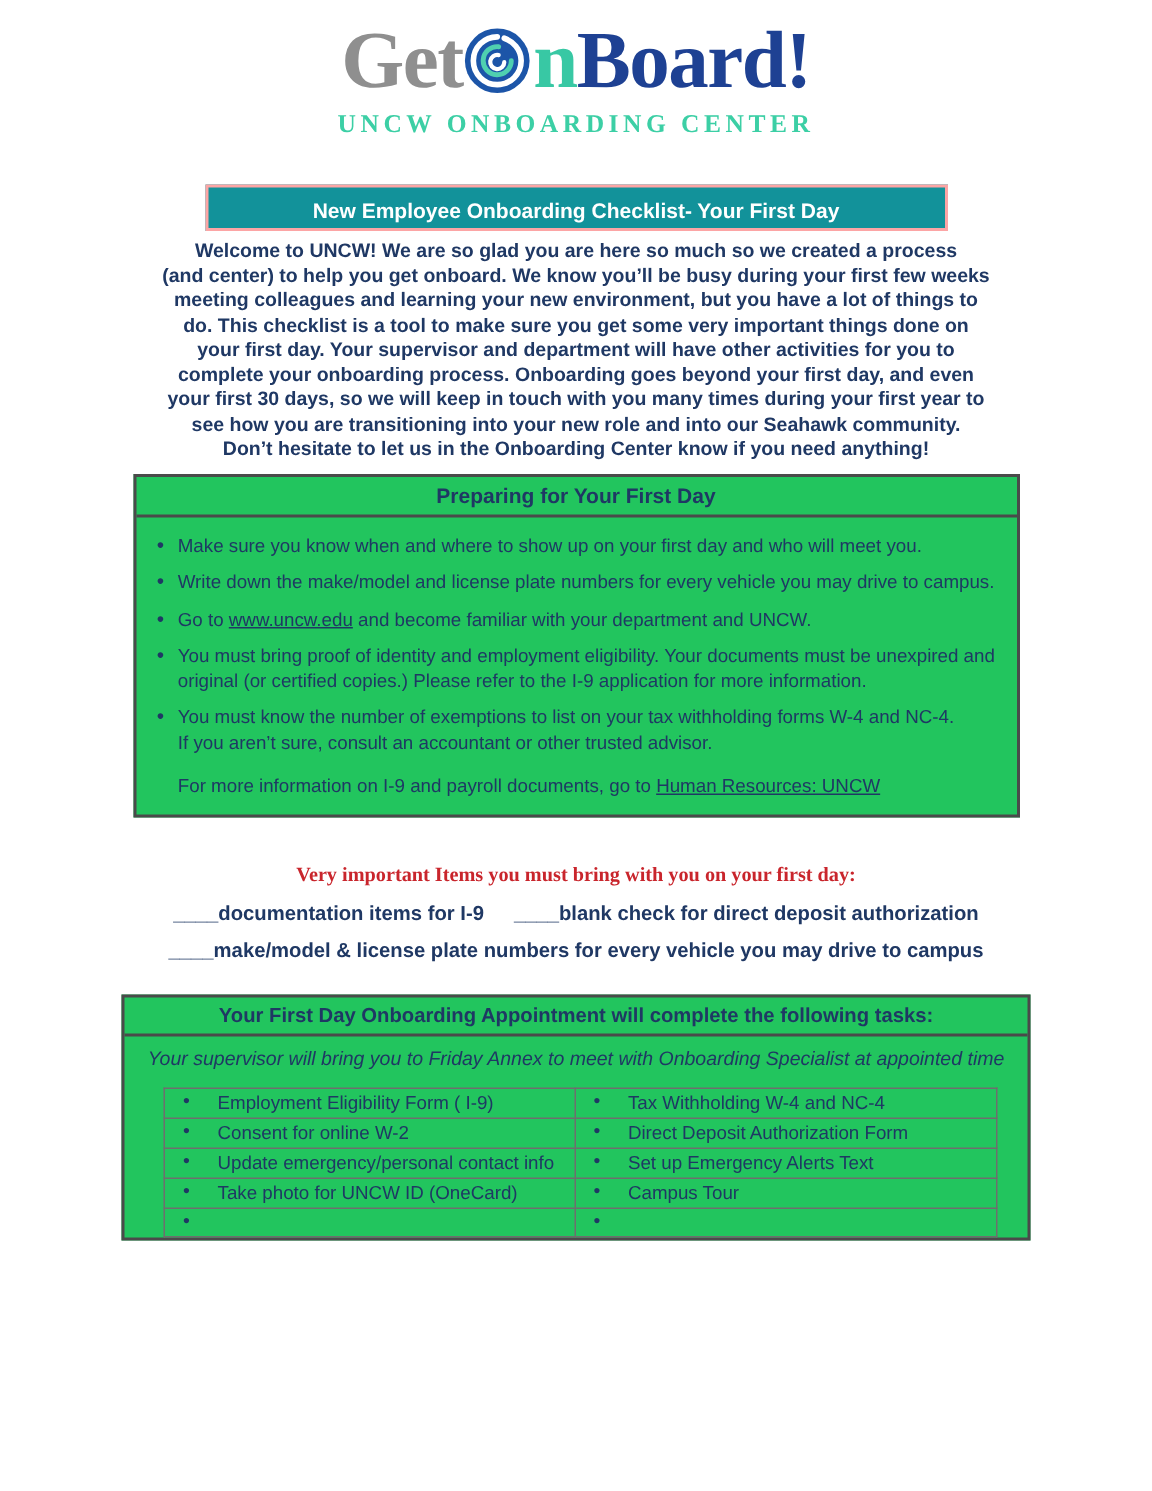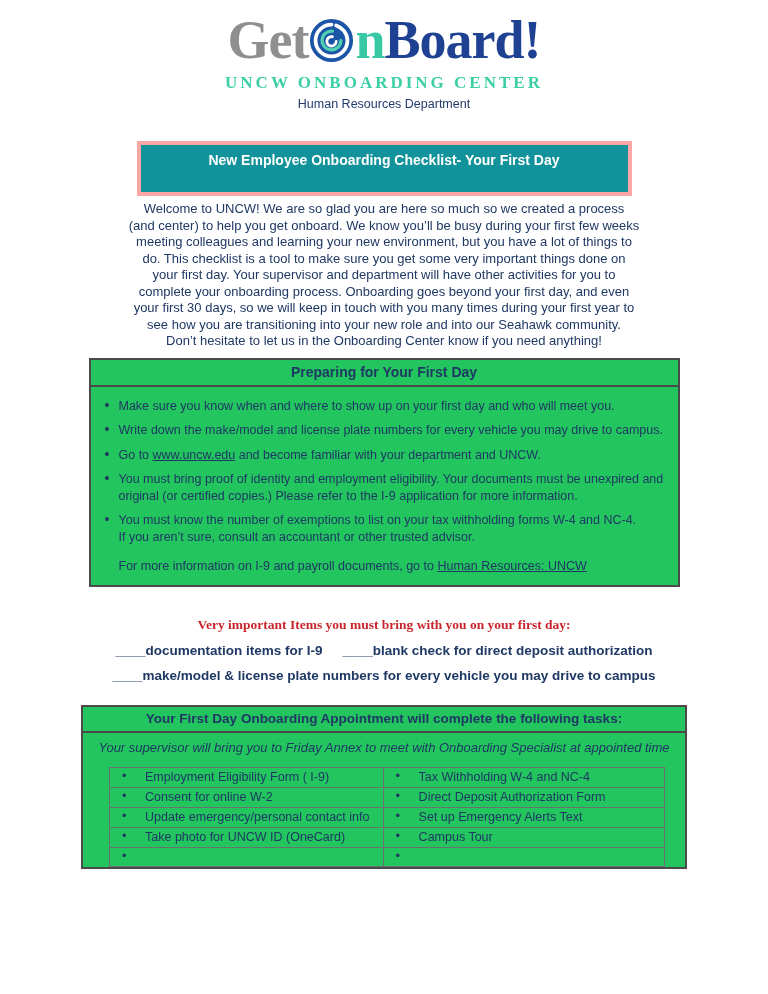--- a/index.html
+++ b/index.html
@@ -13,26 +13,26 @@
   .header { padding-top:13px; text-align:center; }
   .logo-line { font-family:"Liberation Serif", serif; font-weight:bold; font-size:54px; line-height:1; letter-spacing:-1px; }
   .logo-get { color:#8F8F8F; }
   .logo-o { display:inline-block; vertical-align:-5px; margin:0 1px; }
   .logo-n { color:#38C8A4; }
   .logo-board { color:#1E4193; }
   .logo-tagline { font-family:"Liberation Serif", serif; font-weight:bold; font-size:17px; letter-spacing:3px; color:#3CCFA5; margin-top:1px; }
   .logo-dept { font-size:12.5px; color:#20396B; margin-top:4px; }
   
   .banner {
-    width:495px; margin:30px auto 0; background:#12929A; border:4px solid #fca5a5;
-    color:#ffffff; font-weight:bold; font-size:14px; text-align:center; padding:7px 0 24px;
+    width:495px; margin:30px auto 0; background:#12929A; border:2px solid #fca5a5;
+    color:#ffffff; font-weight:bold; font-size:14px; text-align:center; padding:7px 0 4px;
   }
   
   .welcome {
-    width:660px; margin:5px auto 0; font-weight:normal; font-size:13px; line-height:16.5px;
+    width:660px; margin:5px auto 0; font-weight:bold; font-size:13px; line-height:16.5px;
     text-align:center; white-space:pre-line;
   }
   
   .box { border:2px solid #4a4a4a; background:#22c55e; }
   .box-title { font-weight:bold; font-size:14px; text-align:center; padding:4px 0 5px; border-bottom:2px solid #4a4a4a; }
   .box1 { width:591px; margin:8px auto 0; }
   .bullets { list-style:none; margin:11px 14px 0 0; font-size:12.5px; }
   .bullets li { position:relative; padding-left:28px; margin-bottom:8px; line-height:16.5px; white-space:pre-line; }
   .bullets li::before { content:"\2022"; position:absolute; left:14px; top:-1px; font-size:14px; }
   .more-info { padding-left:28px; margin:13px 0 10px; font-size:12.5px; line-height:16.5px; }
@@ -58,21 +58,20 @@
   <div class="header">
     <div class="logo-line">
       <span class="logo-get">Get</span><span class="logo-o"><svg viewBox="0 0 48 48" width="45" height="45" aria-hidden="true">
           <circle cx="24" cy="24" r="23" fill="#1C55A8"></circle>
           <path d="M24 7 a17 17 0 1 0 17 17 c0 -8 -6 -14 -12 -16" fill="none" stroke="#FFFFFF" stroke-width="4" stroke-linecap="round"></path>
           <path d="M25 14 a10 10 0 1 0 9 10" fill="none" stroke="#4FD0B0" stroke-width="3.5" stroke-linecap="round"></path>
           <path d="M25 20 a5 5 0 1 0 4 5" fill="none" stroke="#FFFFFF" stroke-width="3" stroke-linecap="round"></path>
         </svg></span><span class="logo-n">n</span><span class="logo-board">Board!</span>
     </div>
     <div class="logo-tagline">UNCW ONBOARDING CENTER</div>
-    <div class="logo-dept">Human Resources Department</div>
   </div>
 
   <div class="banner">
     <span>New Employee Onboarding Checklist- Your First Day</span>
   </div>
 
   <div class="welcome">Welcome to UNCW! We are so glad you are here so much so we created a process
 (and center) to help you get onboard. We know you’ll be busy during your first few weeks
 meeting colleagues and learning your new environment, but you have a lot of things to
 do. This checklist is a tool to make sure you get some very important things done on

